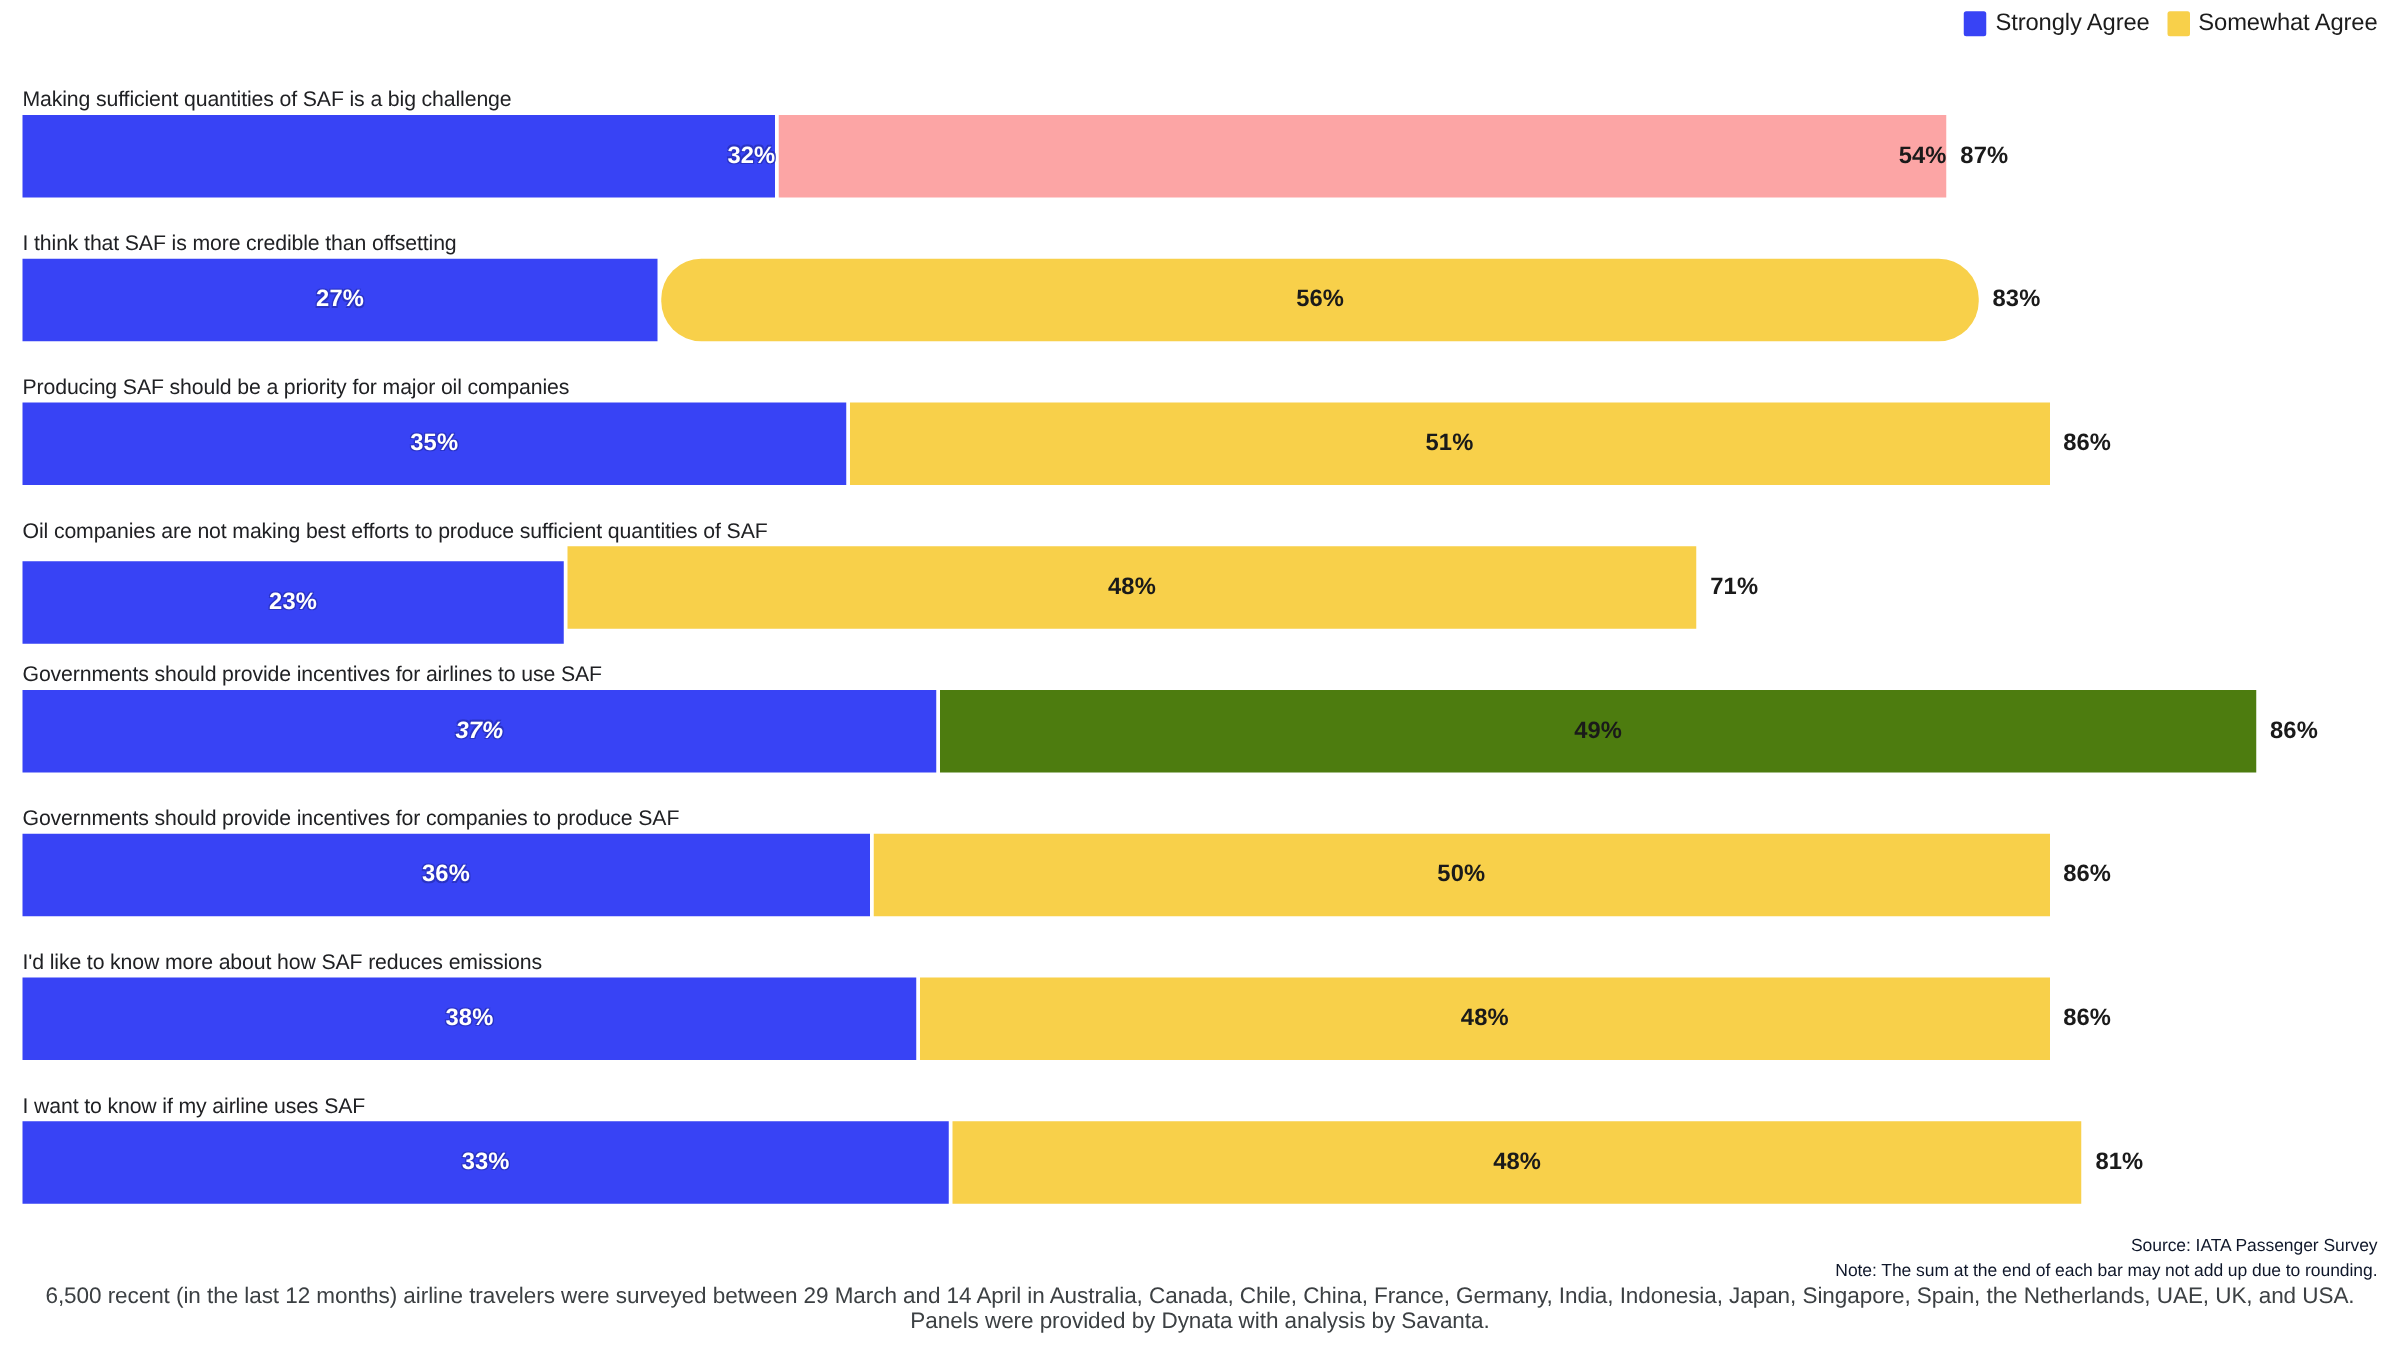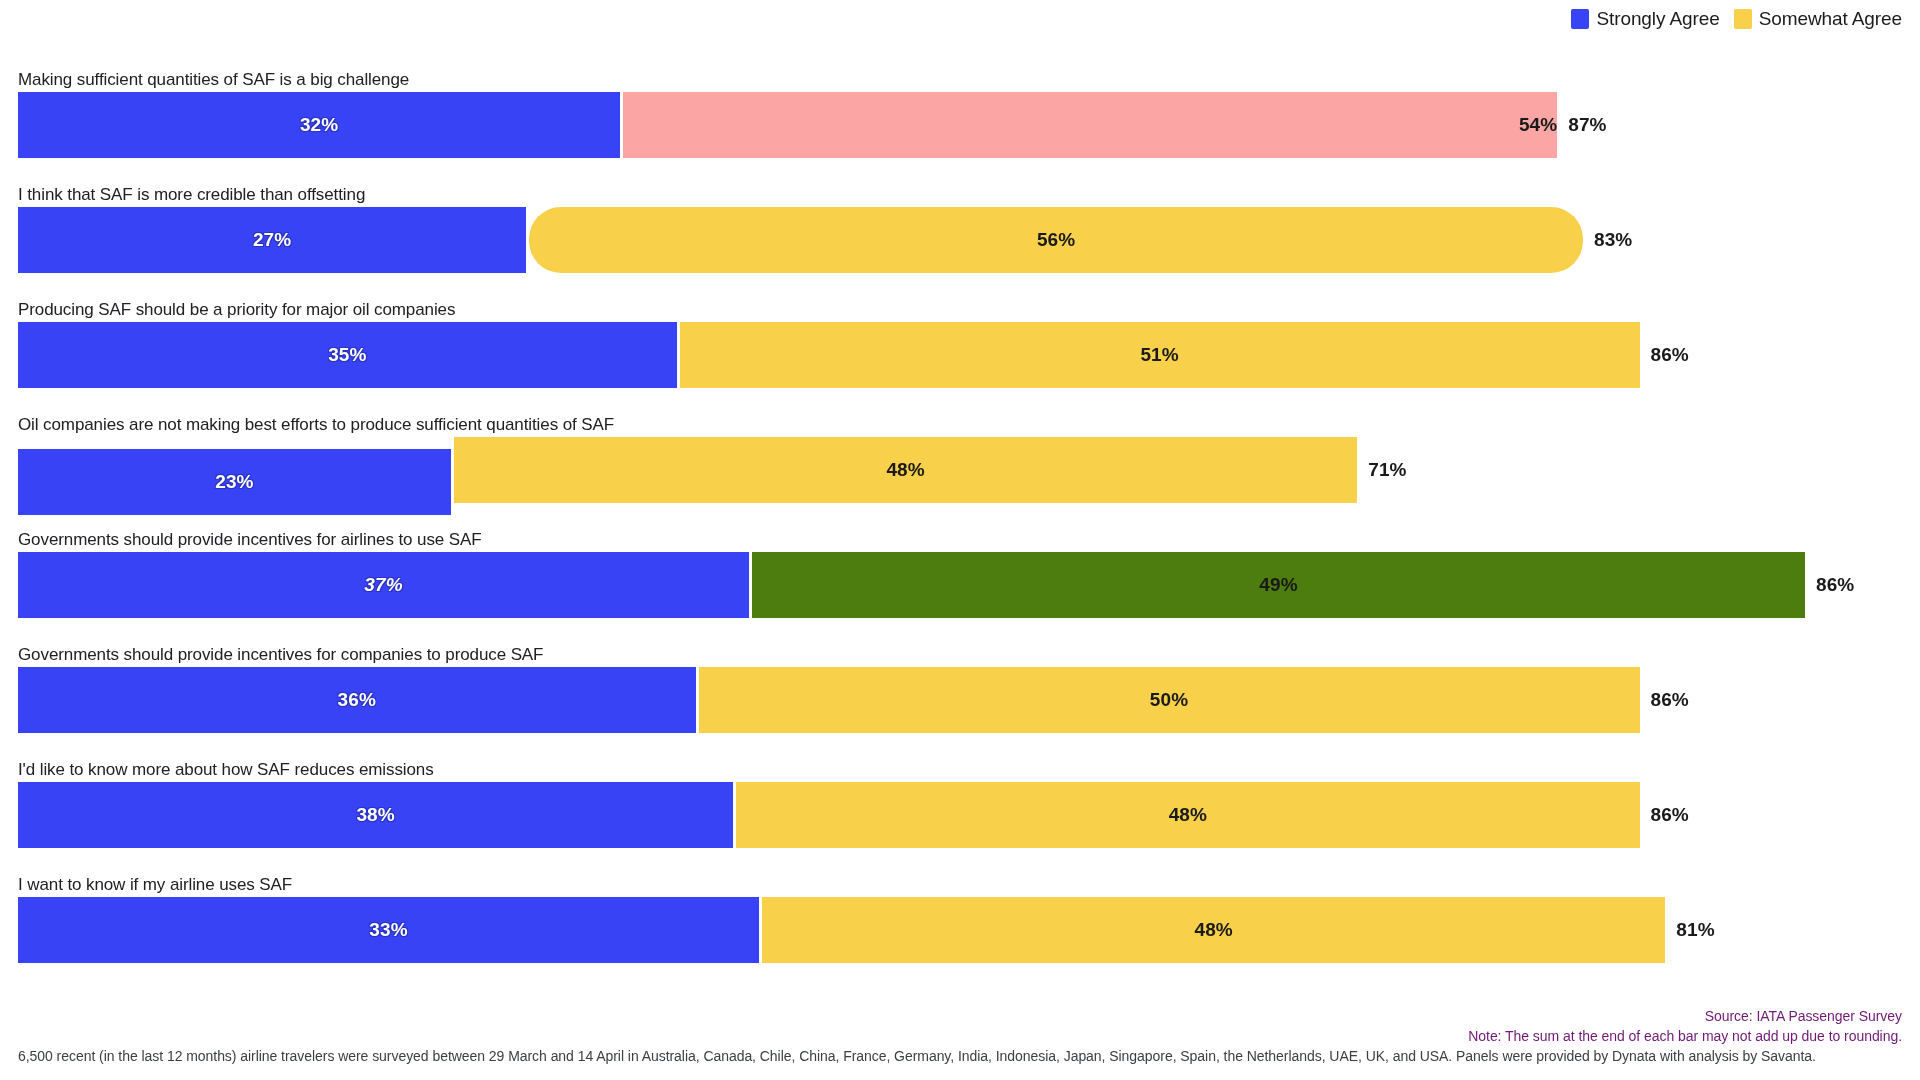--- a/index.html
+++ b/index.html
@@ -118,28 +118,28 @@
   .footnotes {
     position: absolute;
     left: 18px;
     right: 18px;
     bottom: 14px;
     text-align: right;
   }
   .footnote-line {
     font-size: 14px;
     line-height: 20px;
-    color: #701a75;
+    color: #0f172a;
     letter-spacing: -0.05px;
   }
   .footnote-wide {
-    font-size: 14px;
+    font-size: 18px;
     line-height: 20px;
     color: #3c4043;
-    text-align: left;
+    text-align: center;
     letter-spacing: -0.05px;
   }
 </style>
 </head>
 <body>
 
 <div id="chart-root">
 
   <div class="legend" id="legend">
       <div class="legend-item">
@@ -149,21 +149,21 @@
       <div class="legend-item">
         <span class="legend-swatch" style="background: rgb(248, 208, 74);"></span>
         <span class="legend-label">Somewhat Agree</span>
       </div>
     </div>
 
   <div class="plot" id="plot">
       <div class="bar-group">
         <div class="cat-label">Making sufficient quantities of SAF is a big challenge</div>
         <div class="bar-row">
-          <div class="seg seg-strong" style="width: 602.24px; background: rgb(56, 67, 245);">
+          <div class="seg seg-strong" style="width: 602.24px; background: rgb(56, 67, 245); justify-content: flex-end;">
             <span class="seg-value">32%</span>
           </div>
           <div class="seg seg-somewhat" style="width: 934px; background: #fca5a5; justify-content: flex-end;">
             <span class="seg-value">54%</span>
           </div>
           <div class="total-label">87%</div>
         </div>
       </div>
       <div class="bar-group">
         <div class="cat-label">I think that SAF is more credible than offsetting</div>

